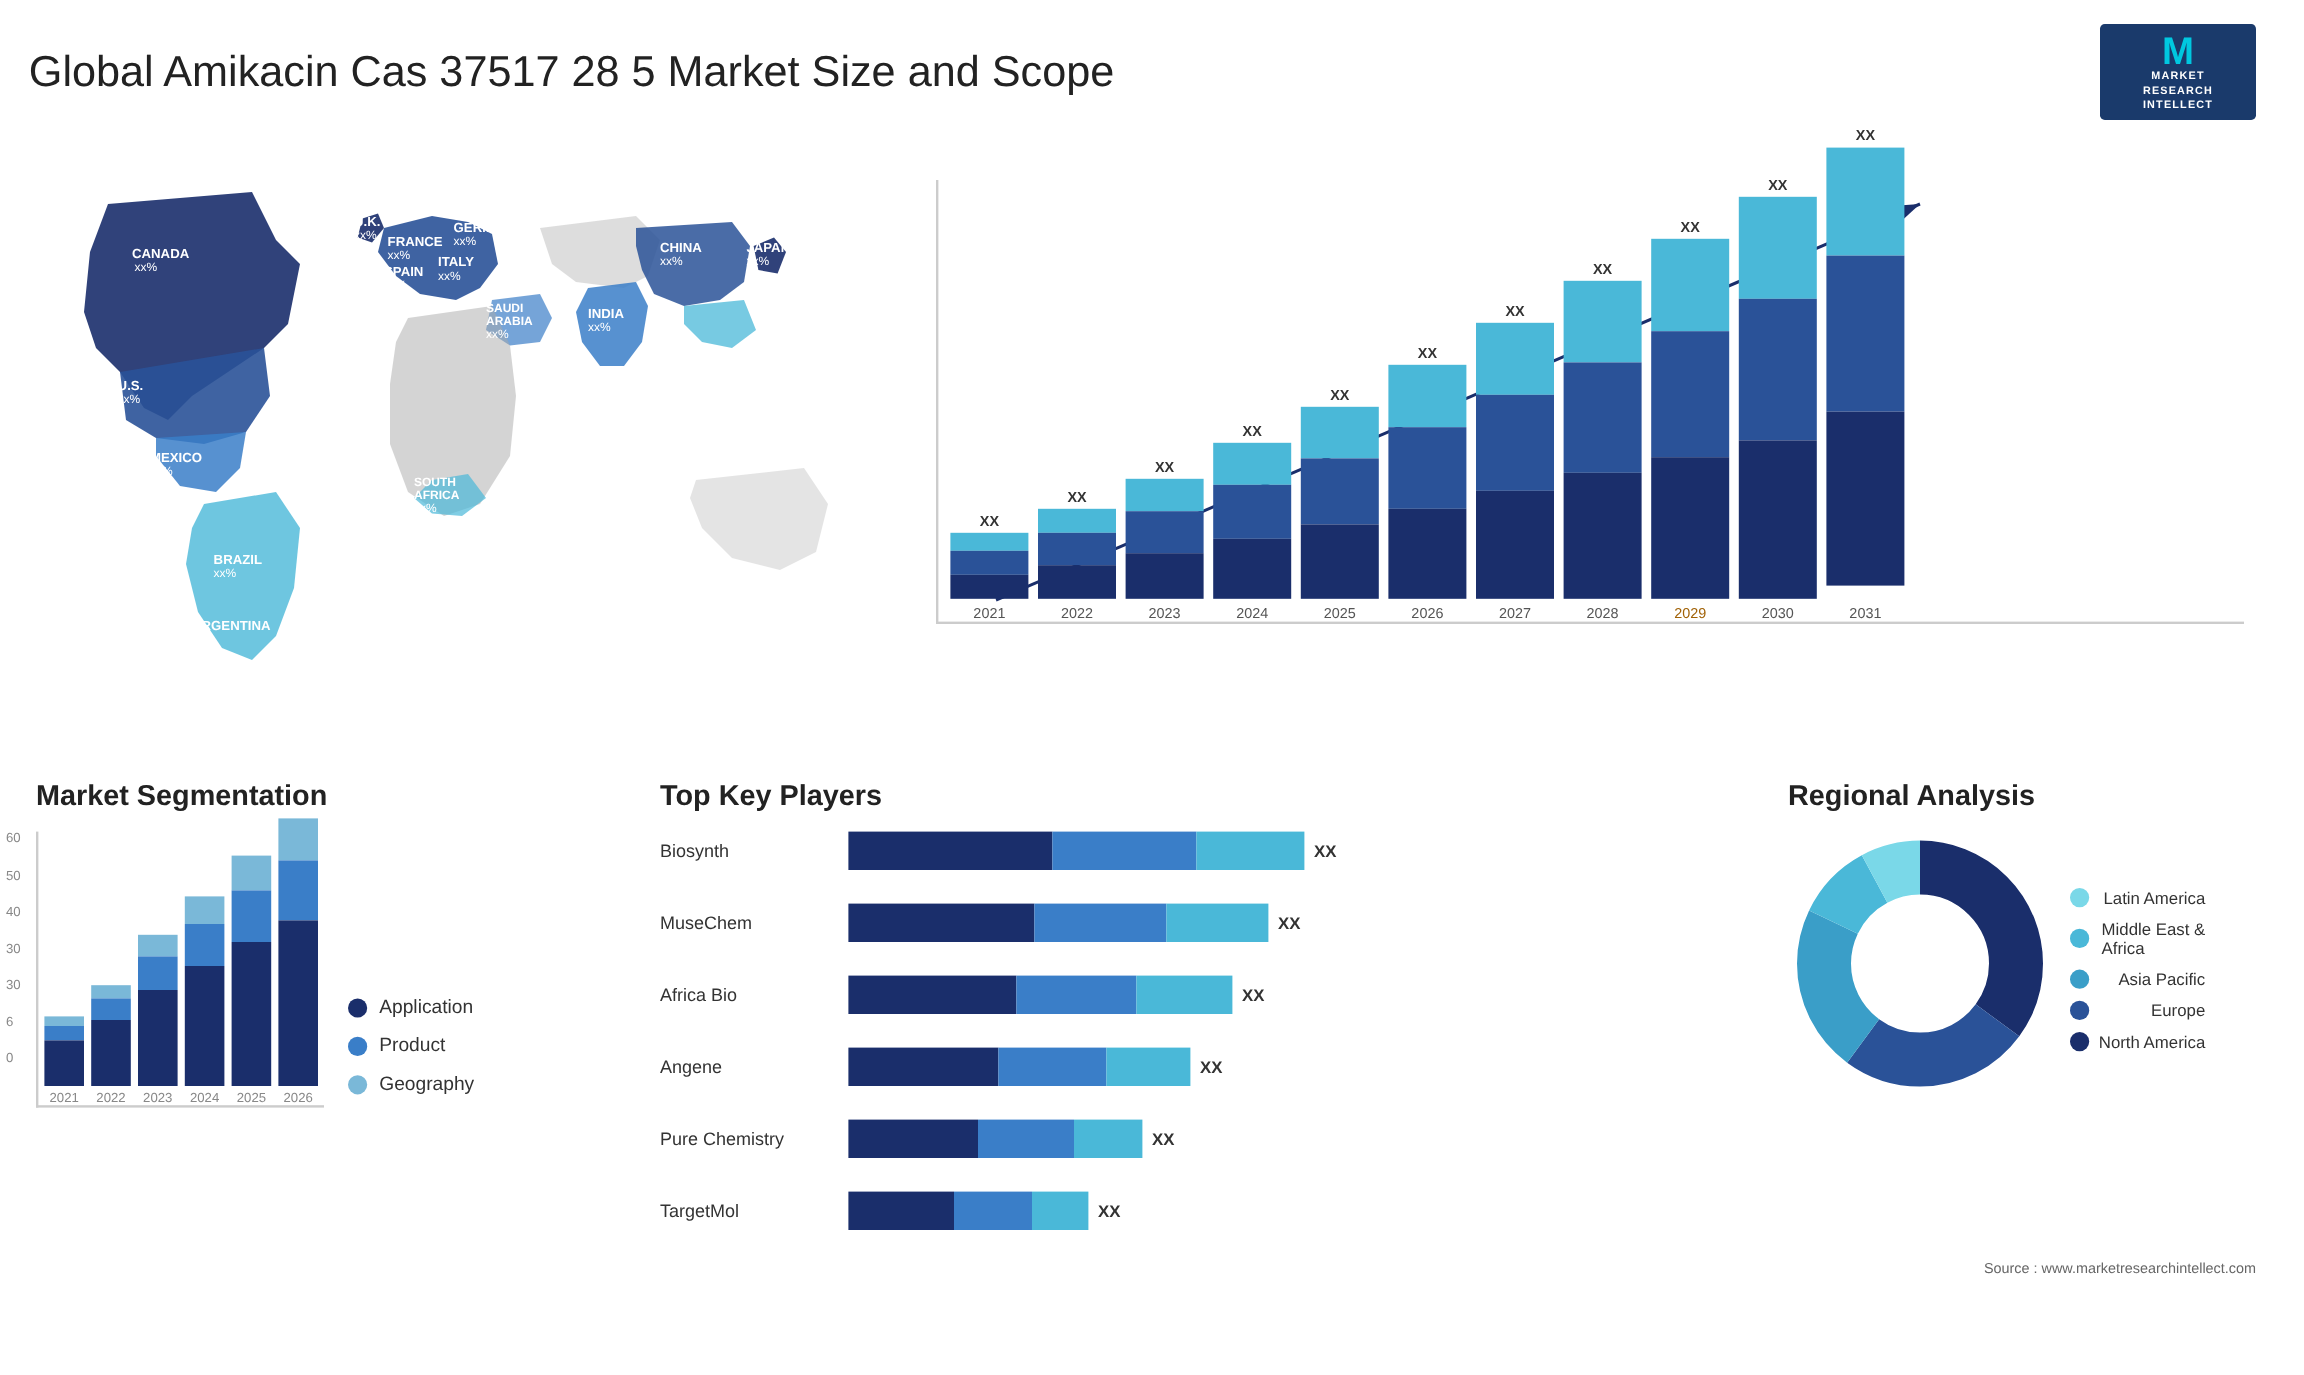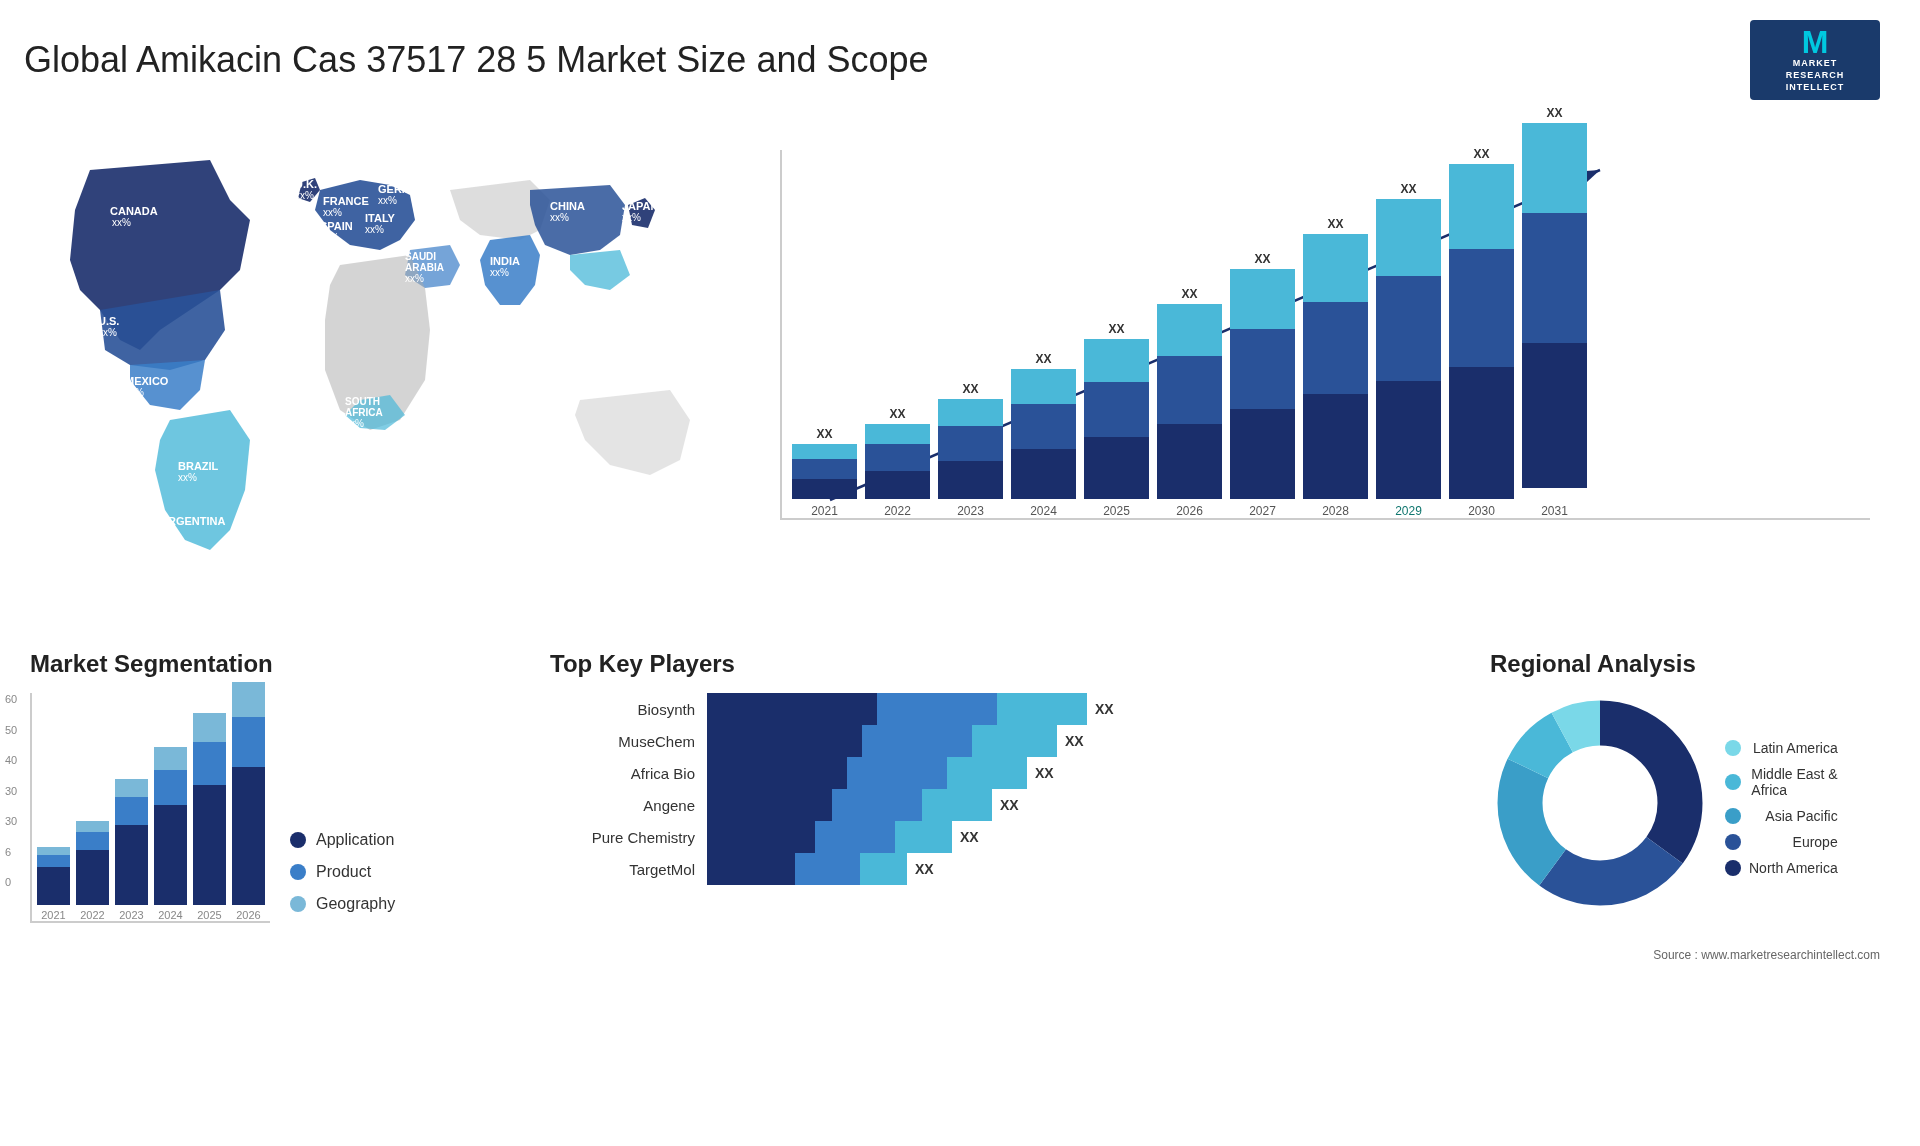--- a/index.html
+++ b/index.html
@@ -129,23 +129,22 @@
     }
 
     
     .players-section {
       flex: 1;
       min-width: 500px;
     }
     .players-list {
       display: flex;
       flex-direction: column;
-      gap: 0;
+      gap: 28px;
       margin-top: 10px;
-      text-align: right;
     }
     .player-row {
       display: flex;
       align-items: center;
       gap: 12px;
     }
     .player-name {
       width: 145px;
       font-size: 15px;
       color: #333;
@@ -400,21 +399,21 @@
           </div>
           <span style="font-size:12px;color:#555;margin-top:5px">2028</span>
         </div>
         <div style="display:flex;flex-direction:column;align-items:center">
           <span style="font-size:12px;font-weight:600;color:#333;margin-bottom:3px">XX</span>
           <div style="width:65px;height:300px;display:flex;flex-direction:column-reverse">
             <div style="width:65px;height:118px;background:#1a2e6b"></div>
             <div style="width:65px;height:105px;background:#2a5298"></div>
             <div style="width:65px;height:77px;background:#4ab8d8"></div>
           </div>
-          <span style="font-size:12px;color:#0f766e;margin-top:5px">2029</span>
+          <span style="font-size:12px;color:#a16207;margin-top:5px">2029</span>
         </div>
         <div style="display:flex;flex-direction:column;align-items:center">
           <span style="font-size:12px;font-weight:600;color:#333;margin-bottom:3px">XX</span>
           <div style="width:65px;height:335px;display:flex;flex-direction:column-reverse">
             <div style="width:65px;height:132px;background:#1a2e6b"></div>
             <div style="width:65px;height:118px;background:#2a5298"></div>
             <div style="width:65px;height:85px;background:#4ab8d8"></div>
           </div>
           <span style="font-size:12px;color:#555;margin-top:5px">2030</span>
         </div>

